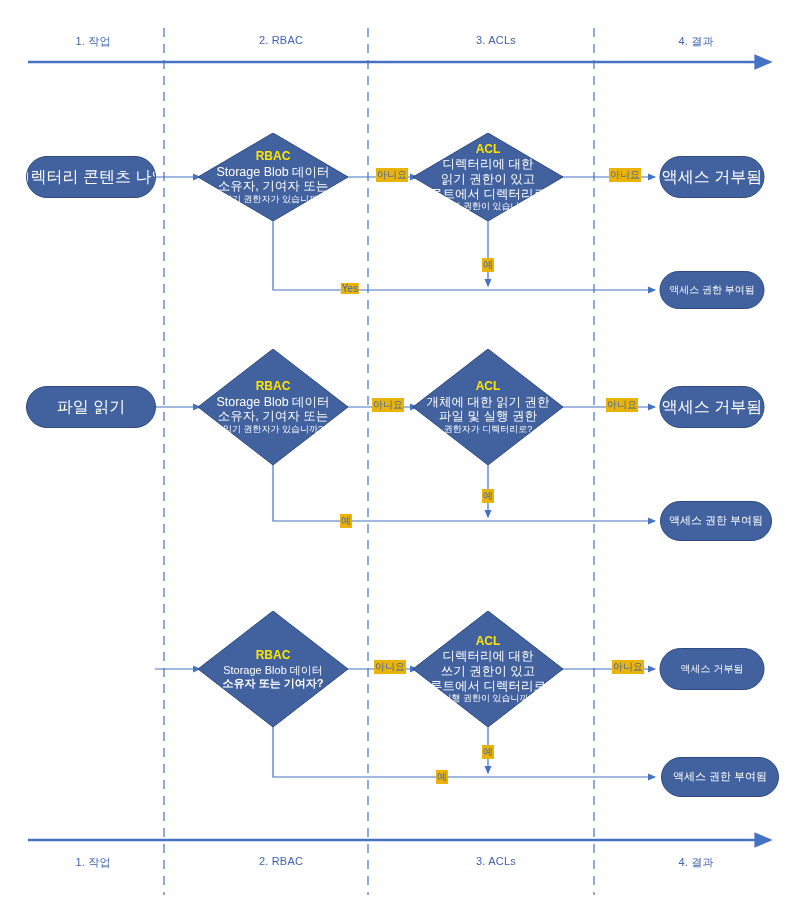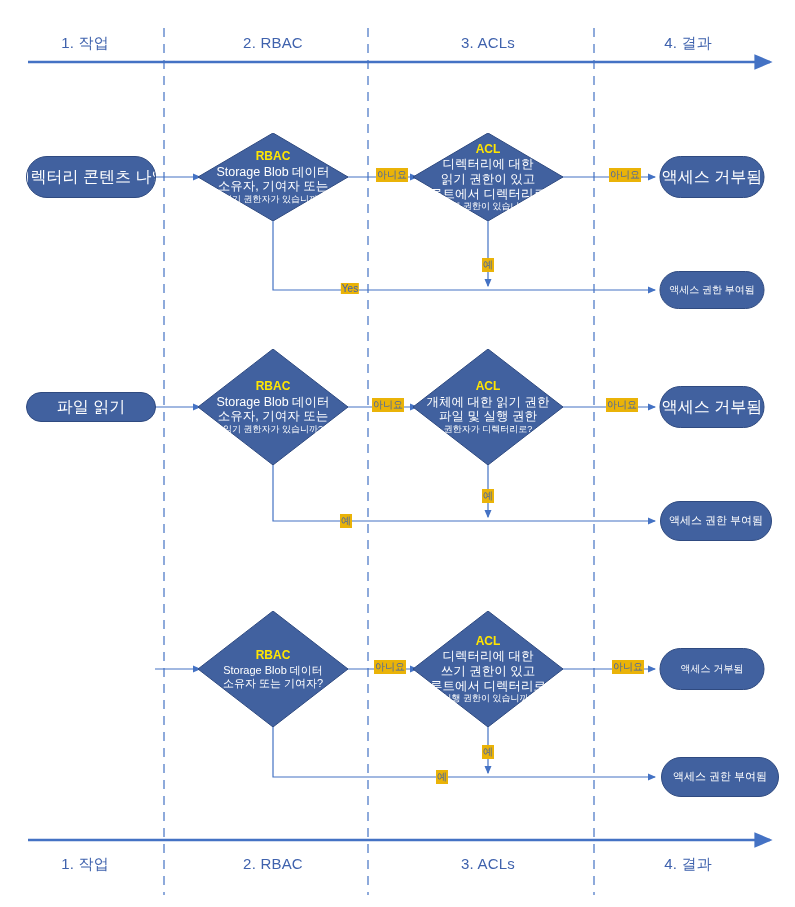--- a/index.html
+++ b/index.html
@@ -19,25 +19,26 @@
   }
   svg.layer {
     position: absolute;
     left: 0;
     top: 0;
     width: 795px;
     height: 907px;
   }
   .lane-label {
     position: absolute;
-    font-size: 15px;
+    font-size: 11px;
     color: #3f62ad;
     letter-spacing: 0.2px;
     white-space: nowrap;
     transform: translateX(-50%);
+    margin-left: 8px;
   }
   .edge-label {
     position: absolute;
     font-size: 10px;
     color: #3f62ad;
     white-space: nowrap;
     background: #eab308;
     padding: 0 1px;
     transform: translateX(-50%);
   }
@@ -204,21 +205,21 @@
 
   <div class="node pill" style="left:712px; top:290px; width:105px; height:38px; font-size:10px;">
     <span>액세스 권한 부여됨</span>
   </div>
 
   <div class="edge-label" style="left:392px; top:168px;">아니요</div>
   <div class="edge-label" style="left:625px; top:168px;">아니요</div>
   <div class="edge-label" style="left:350px; top:283px;">Yes</div>
   <div class="edge-label" style="left:488px; top:258px;">예</div>
 
-  <div class="node pill" style="left:91px; top:407px; width:130px; height:30px;">
+  <div class="node pill" style="left:91px; top:407px; width:130px; height:42px;">
     <span>파일 읽기</span>
   </div>
 
   <div class="diamond-wrap" style="left:273px; top:407px; width:150px; height:116px;">
     <svg class="diamond-shape" width="150" height="116" viewBox="0 0 150 116">
       <polygon points="75,0 150,58 75,116 0,58" fill="#41619f" stroke="#2f4a80" stroke-width="1"></polygon>
     </svg>
     <div class="diamond-text">
       <div class="diamond-title">RBAC</div>
       <div class="diamond-body">
@@ -258,21 +259,21 @@
 
 
   <div class="diamond-wrap" style="left:273px; top:669px; width:150px; height:116px;">
     <svg class="diamond-shape" width="150" height="116" viewBox="0 0 150 116">
       <polygon points="75,0 150,58 75,116 0,58" fill="#41619f" stroke="#2f4a80" stroke-width="1"></polygon>
     </svg>
     <div class="diamond-text">
       <div class="diamond-title">RBAC</div>
       <div class="diamond-body">
         <span class="ln" style="font-size:11px;">Storage Blob 데이터</span>
-        <span class="ln" style="font-size:11px;">소유자 또는 기여자?</span>
+        <span class="ln" style="font-size:11px;font-weight:bold;">소유자 또는 기여자?</span>
       </div>
     </div>
   </div>
 
   <div class="diamond-wrap" style="left:488px; top:669px; width:150px; height:116px;">
     <svg class="diamond-shape" width="150" height="116" viewBox="0 0 150 116">
       <polygon points="75,0 150,58 75,116 0,58" fill="#41619f" stroke="#2f4a80" stroke-width="1"></polygon>
     </svg>
     <div class="diamond-text">
       <div class="diamond-title">ACL</div>

